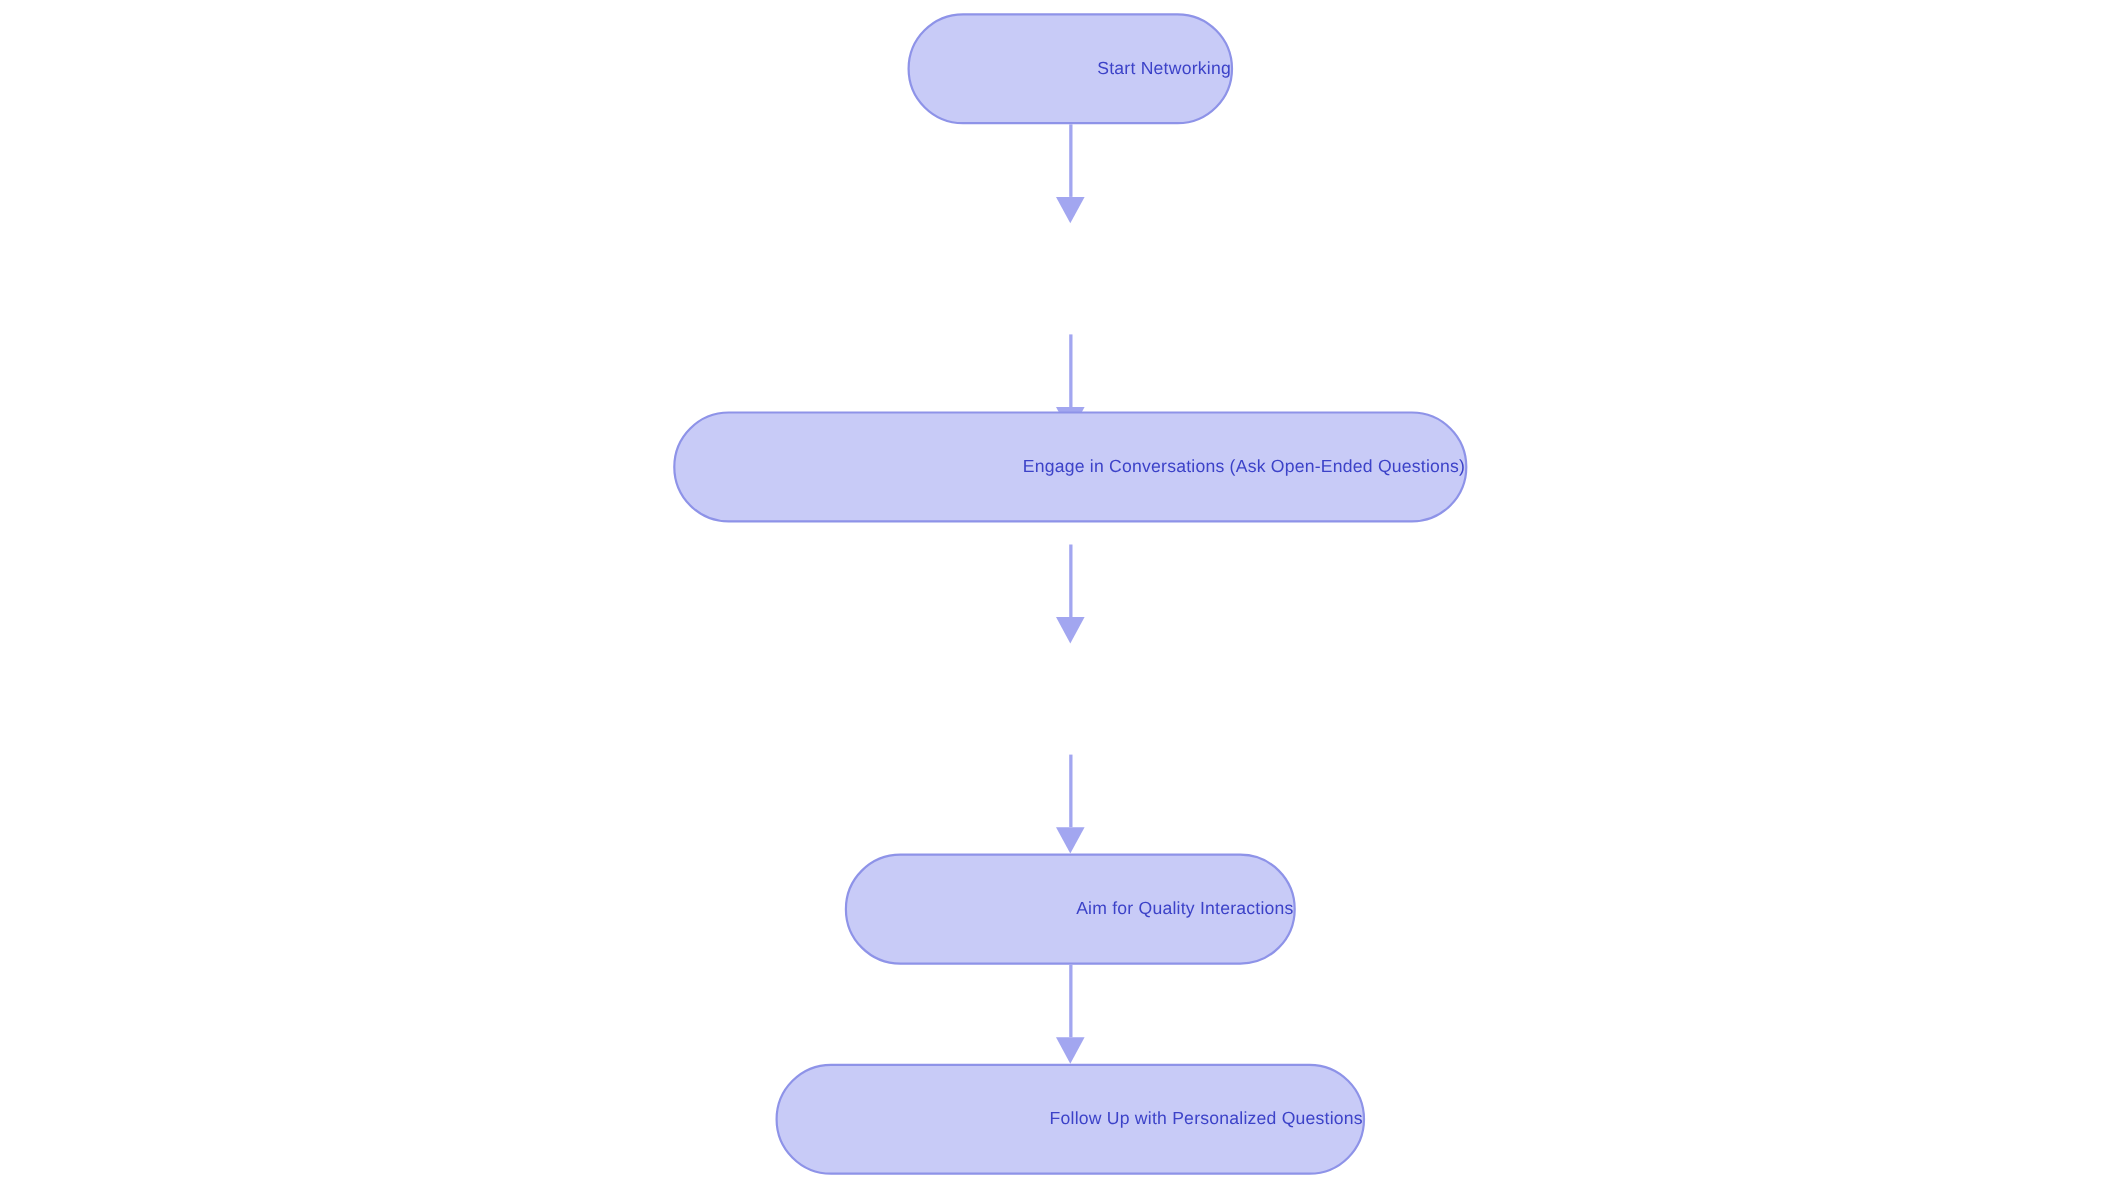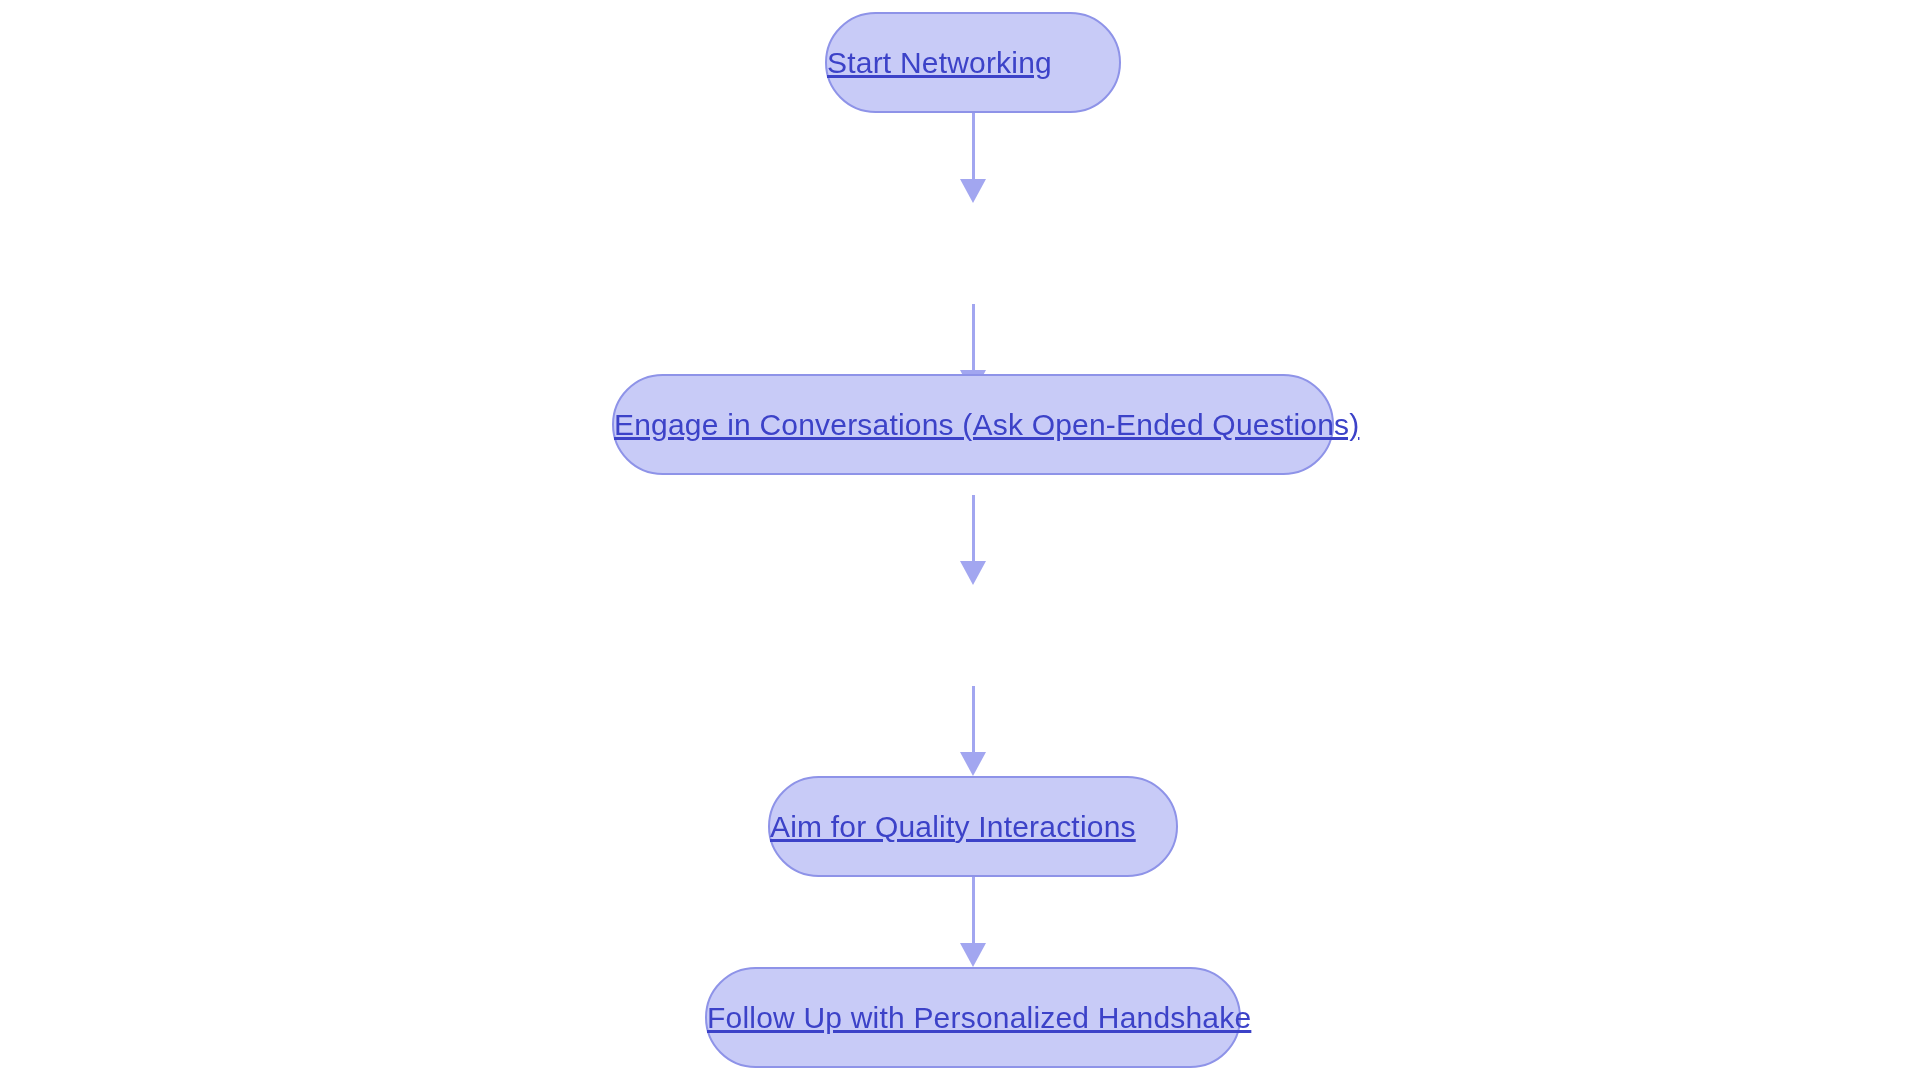--- a/index.html
+++ b/index.html
@@ -22,27 +22,26 @@
     overflow: hidden;
   }
   .flow-node {
     position: absolute;
     height: 101px;
     background: var(--node-fill);
     border: 2px solid var(--node-border);
     border-radius: 51px;
     display: flex;
     align-items: center;
-    justify-content: flex-start;
+    justify-content: flex-end;
     text-align: center;
     color: var(--node-text);
-    font-size: 30px;
+    font-size: 16px;
     letter-spacing: 0.2px;
     white-space: nowrap;
-    text-decoration: underline;
   }
   .flow-arrow {
     position: absolute;
     width: 26px;
     height: 90px;
     display: flex;
     flex-direction: column;
     align-items: center;
   }
   .arrow-line {
@@ -96,16 +95,16 @@
   <div class="flow-node" style="top:776px; left:768px; width:410px;">
     <span>Aim for Quality Interactions</span>
   </div>
 
   <div class="flow-arrow" style="top:877px; left:960px;">
     <span class="arrow-line"></span>
     <span class="arrow-head"></span>
   </div>
 
   <div class="flow-node" style="top:967px; left:705px; width:536px;">
-    <span>Follow Up with Personalized Handshake</span>
+    <span>Follow Up with Personalized Questions</span>
   </div>
 
 </div>
 
 </body></html>

